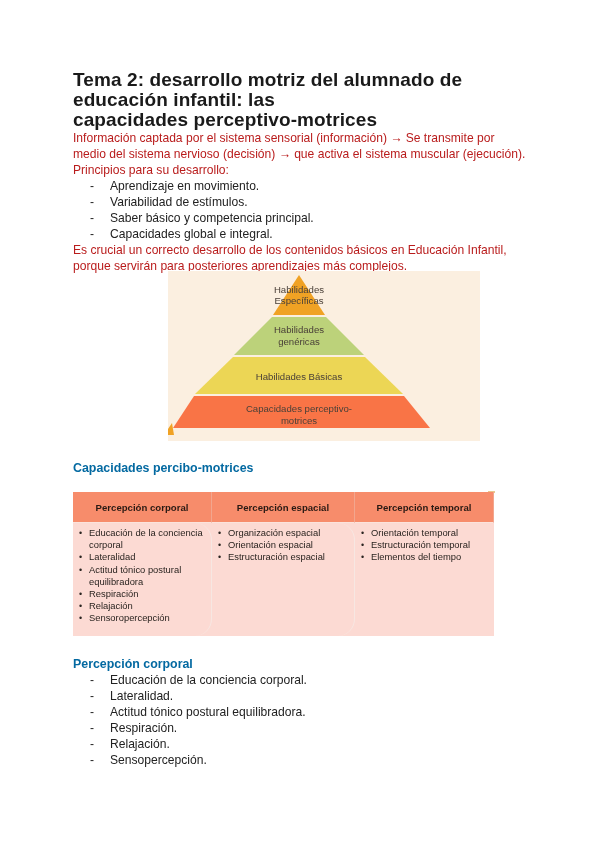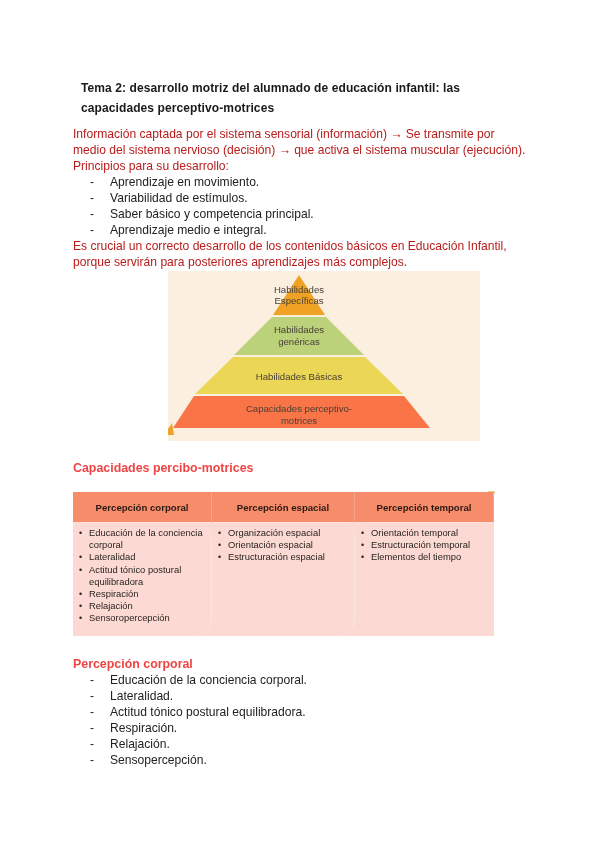--- a/index.html
+++ b/index.html
@@ -17,23 +17,23 @@
     }
     .page {
       position: absolute;
       left: 73px;
       top: 70px;
       width: 460px;
     }
     .title {
       font-family: "Liberation Sans", sans-serif;
       font-weight: bold;
-      font-size: 12px;
+      font-size: 19px;
       line-height: 20px;
-      margin: 8px;
+      margin: 0;
       letter-spacing: 0.1px;
     }
     .subtitle {
       font-weight: bold;
       font-size: 12.4px;
       line-height: 16px;
       margin: 0;
     }
     .para {
       font-size: 12.1px;
@@ -77,21 +77,21 @@
       fill: #4a4038;
     }
 
     .section-heading {
       position: absolute;
       left: 73px;
       font-weight: bold;
       font-size: 12.4px;
       line-height: 16px;
       margin: 0;
-      color: #ef4444;
+      color: #0369a1;
     }
 
     
     .perc-table {
       position: absolute;
       left: 73px;
       top: 492px;
       width: 421px;
       height: 144px;
       display: grid;
@@ -156,21 +156,21 @@
   </h1>
   <p class="para">
     <span>Información captada por el sistema sensorial (información) → Se transmite por</span><br>
     <span>medio del sistema nervioso (decisión) → que activa el sistema muscular (ejecución).</span>
   </p>
   <p class="para">Principios para su desarrollo:</p>
   <ul class="dash-list">
     <li><span class="dash">-</span><span>Aprendizaje en movimiento.</span></li>
     <li><span class="dash">-</span><span>Variabilidad de estímulos.</span></li>
     <li><span class="dash">-</span><span>Saber básico y competencia principal.</span></li>
-    <li><span class="dash">-</span><span>Aprendizaje medio e integral.</span></li>
+    <li><span class="dash">-</span><span>Capacidades global e integral.</span></li>
   </ul>
   <p class="para">
     <span>Es crucial un correcto desarrollo de los contenidos básicos en Educación Infantil,</span><br>
     <span>porque servirán para posteriores aprendizajes más complejos.</span>
   </p>
 </div>
 
 <div class="pyramid-figure">
   <svg width="262" height="170" viewBox="0 0 262 170">
 

